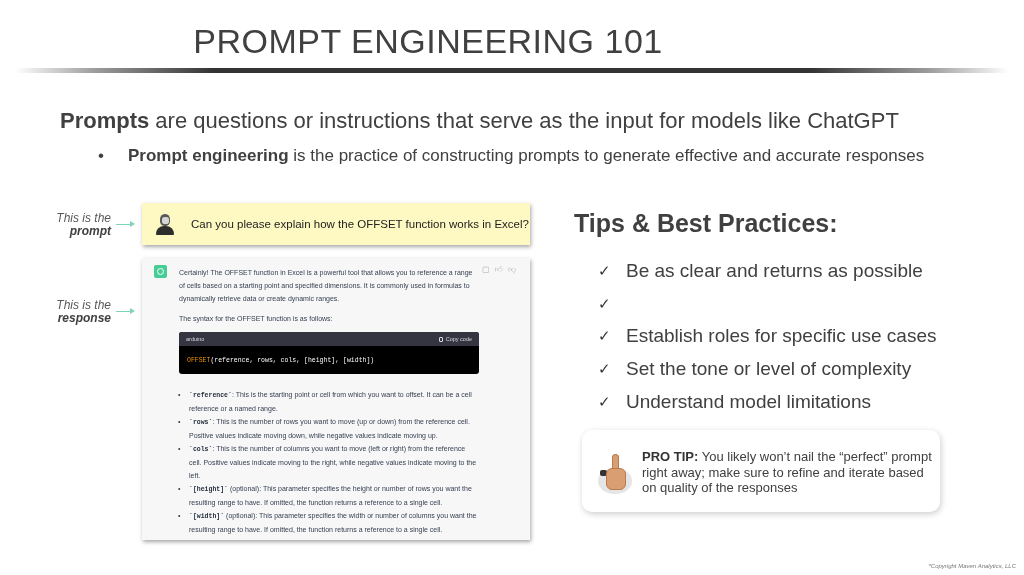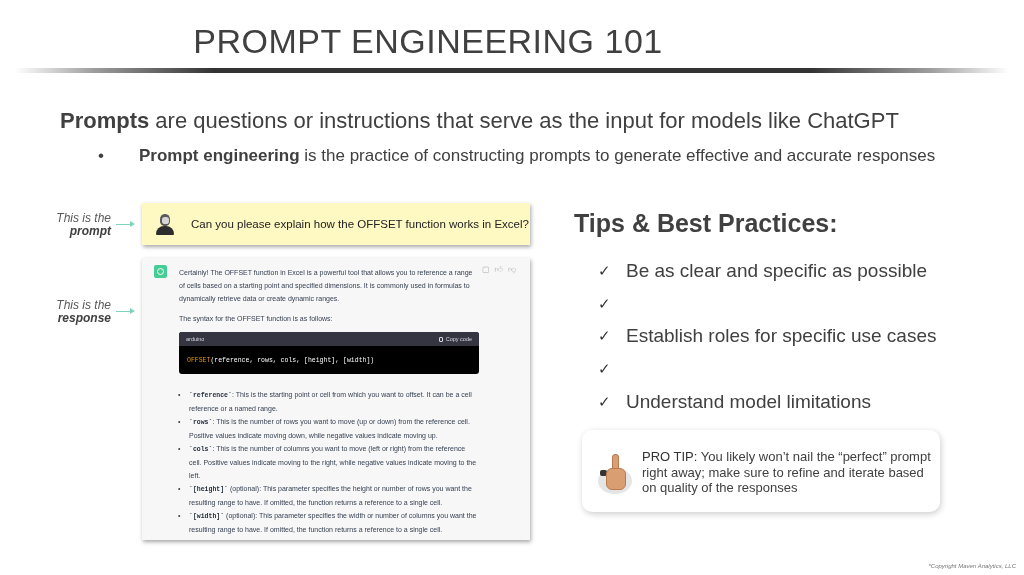--- a/index.html
+++ b/index.html
@@ -17,21 +17,21 @@
   }
 
   .lead {
     position: absolute; left: 60px; top: 108px; font-size: 22px; color: #404040;
   }
   .lead b { font-weight: bold; }
   .sub {
     position: absolute; left: 98px; top: 146px; font-size: 17px; color: #404040;
   }
   .sub .dot { display: inline-block; width: 30px; }
-  .sub b { font-weight: bold; margin-left: 11px; }
+  .sub b { font-weight: bold; }
 
   .annot {
     position: absolute; font-family: "Liberation Sans", sans-serif; font-style: italic;
     font-size: 12px; color: #595959; text-align: right; line-height: 13px;
   }
   .annot b { font-weight: bold; color: #404040; }
   .arrow {
     position: absolute; height: 1px; background: #7fd3bd;
   }
   .arrow::after {
@@ -101,21 +101,21 @@
     background: #fff; border-radius: 10px; box-shadow: 1px 2px 6px rgba(0,0,0,0.2);
   }
   .thumb { position: absolute; left: 14px; top: 22px; width: 40px; height: 42px; }
   .thumb .shadow { position: absolute; left: 2px; top: 16px; width: 34px; height: 26px; background: #e5e5e5; border-radius: 50%; }
   .thumb .fist { position: absolute; left: 10px; top: 16px; width: 20px; height: 22px; background: #d99e72; border-radius: 6px; border: 1px solid #b97a50; }
   .thumb .thumbup { position: absolute; left: 16px; top: 2px; width: 7px; height: 16px; background: #d99e72; border-radius: 4px 4px 1px 1px; border: 1px solid #b97a50; }
   .thumb .cuff { position: absolute; left: 4px; top: 18px; width: 7px; height: 6px; background: #333; border-radius: 2px; }
   .protip-text {
     position: absolute; left: 60px; top: 19px; width: 290px; font-size: 13px; line-height: 15.5px; color: #404040;
   }
-  .protip-text b { font-weight: normal; color: #333; }
+  .protip-text b { font-weight: bold; color: #333; }
 
   .copyright {
     position: absolute; right: 8px; top: 563px; font-size: 6px; font-style: italic; color: #777;
   }
 </style>
 </head>
 <body>
 
 <div class="title">PROMPT ENGINEERING 101</div>
 <div class="title-rule"></div>
@@ -171,31 +171,32 @@
       <li><code>`[height]`</code><span> (optional): This parameter specifies the height or number of rows you want the resulting range to have. If omitted, the function returns a reference to a single cell.</span></li>
       <li><code>`[width]`</code><span> (optional): This parameter specifies the width or number of columns you want the resulting range to have. If omitted, the function returns a reference to a single cell.</span></li>
     </ul>
   </div>
 </div>
 
 <div class="tips-title">Tips &amp; Best Practices:</div>
 <ul class="tips-list">
   <li>
       <span class="check">✓</span>
-      <span>Be as clear and specific as possible</span>
+      <span>Be as clear and returns as possible</span>
     </li>
   <li>
       <span class="check">✓</span>
     </li>
   <li>
       <span class="check">✓</span>
       <span>Establish roles for specific use cases</span>
     </li>
   <li>
       <span class="check">✓</span>
+      <span>Set the tone or level of complexity</span>
     </li>
   <li>
       <span class="check">✓</span>
       <span>Understand model limitations</span>
     </li>
 </ul>
 
 <div class="protip-card">
   <div class="thumb">
     <div class="shadow"></div>

